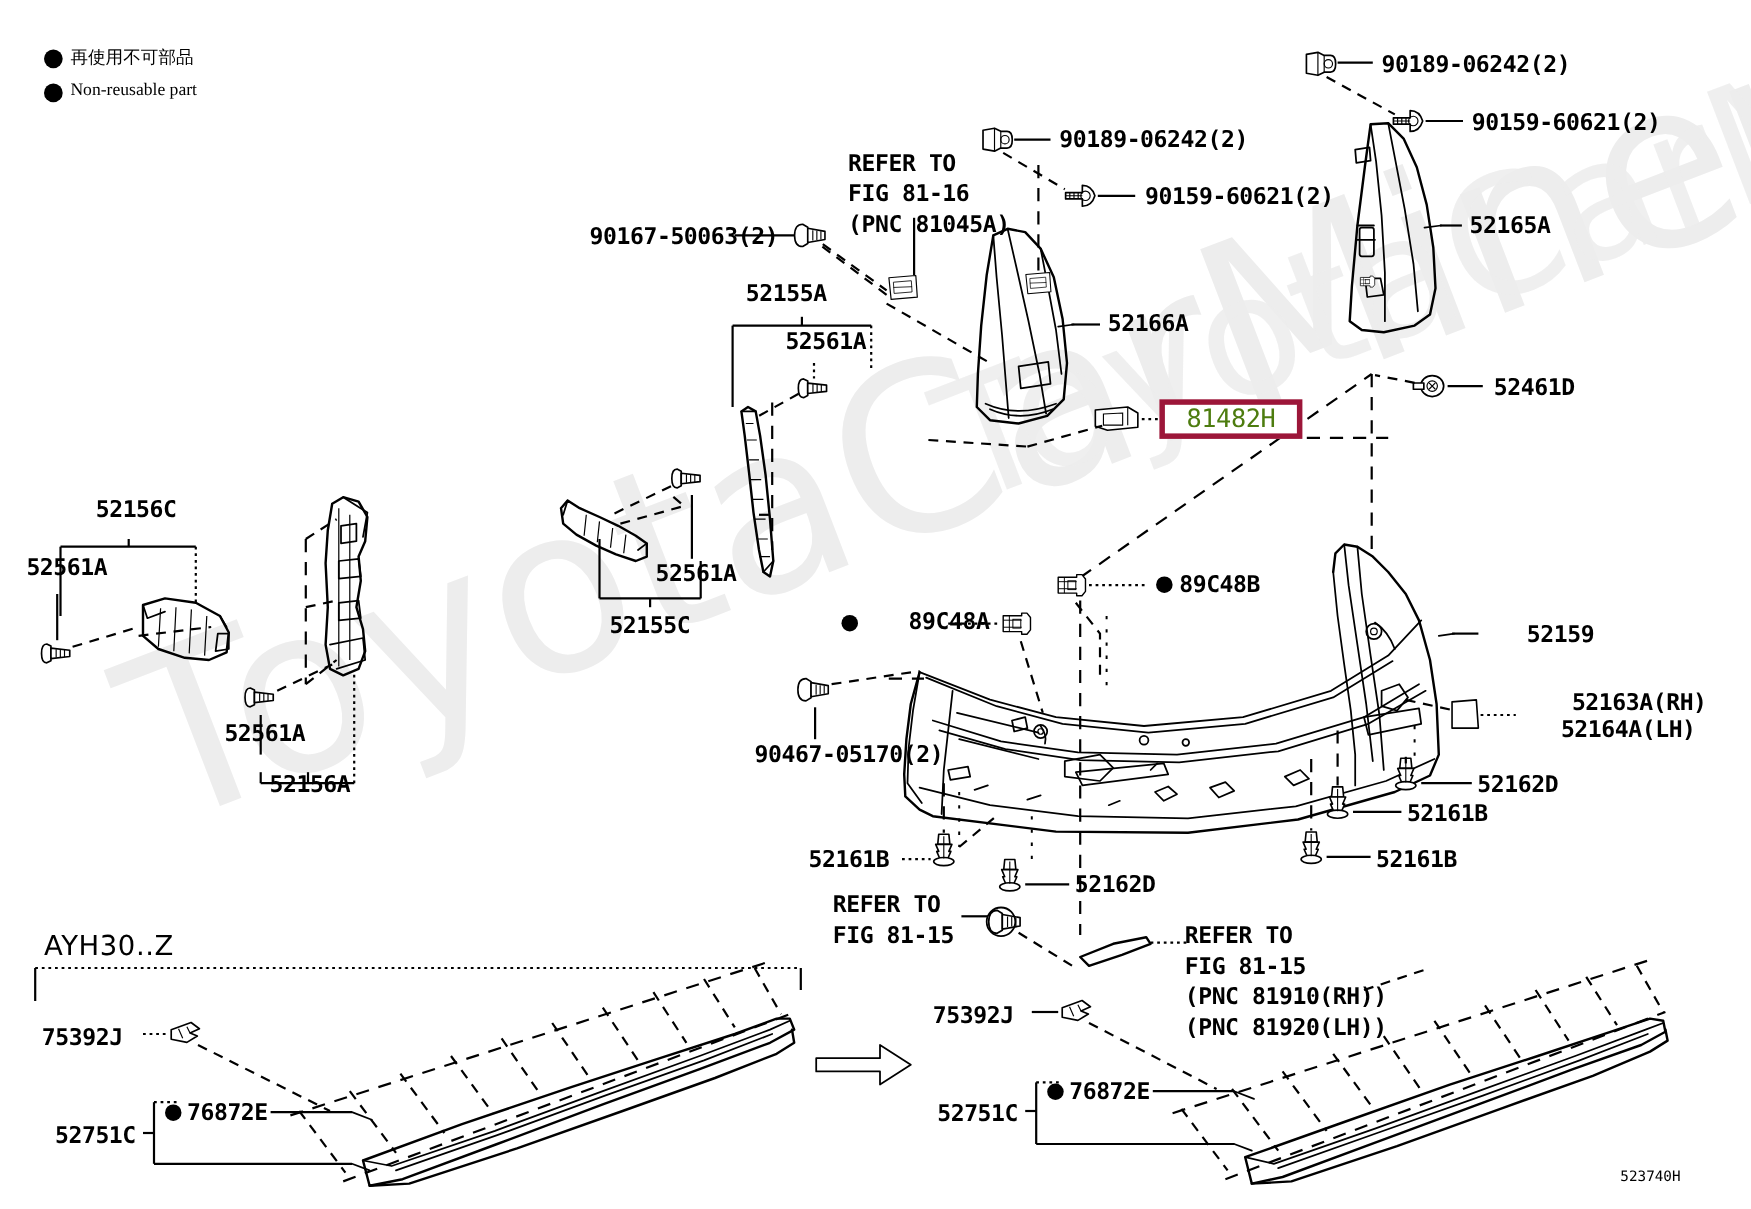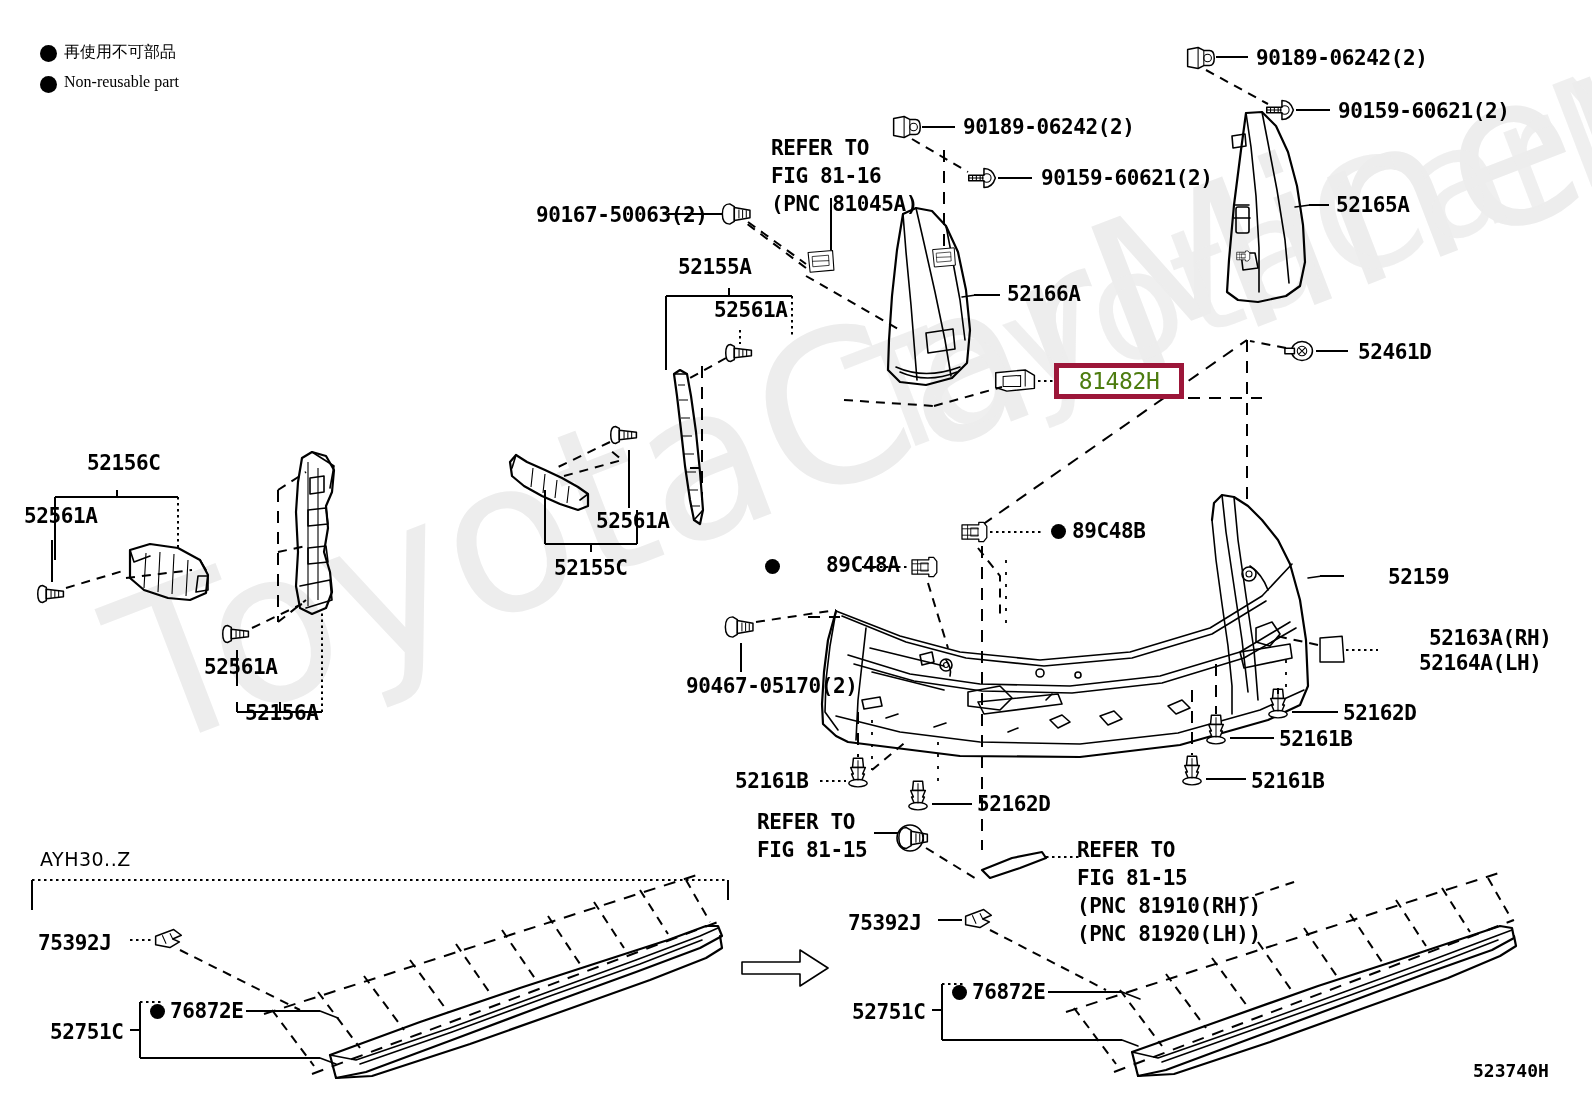--- a/index.html
+++ b/index.html
@@ -19,24 +19,24 @@
     font-family:"DejaVu Sans Mono","Liberation Mono",monospace;
     font-size:21px;font-weight:700;letter-spacing:-0.4px;
     line-height:27px;color:#000;
   }
   .lbl.legend{
     font-family:"DejaVu Sans","Liberation Sans",sans-serif;
     font-size:16px;font-weight:400;letter-spacing:0px;
   }
   .lbl.model{
     font-family:"DejaVu Sans","Liberation Sans",sans-serif;
-    font-size:19px;font-weight:400;letter-spacing:0.5px;
+    font-size:25px;font-weight:400;letter-spacing:0.5px;
   }
   .lbl.figid{
-    font-size:18px;font-weight:700;letter-spacing:0px;
+    font-size:13px;font-weight:400;letter-spacing:0px;
   }
   .lbl.multi{line-height:28px;}
 
   
   .bullet{
     position:absolute;width:15px;height:15px;border-radius:50%;
     background:#000;
   }
   .bullet.lg{width:17px;height:17px;}
   .hlwrap{

